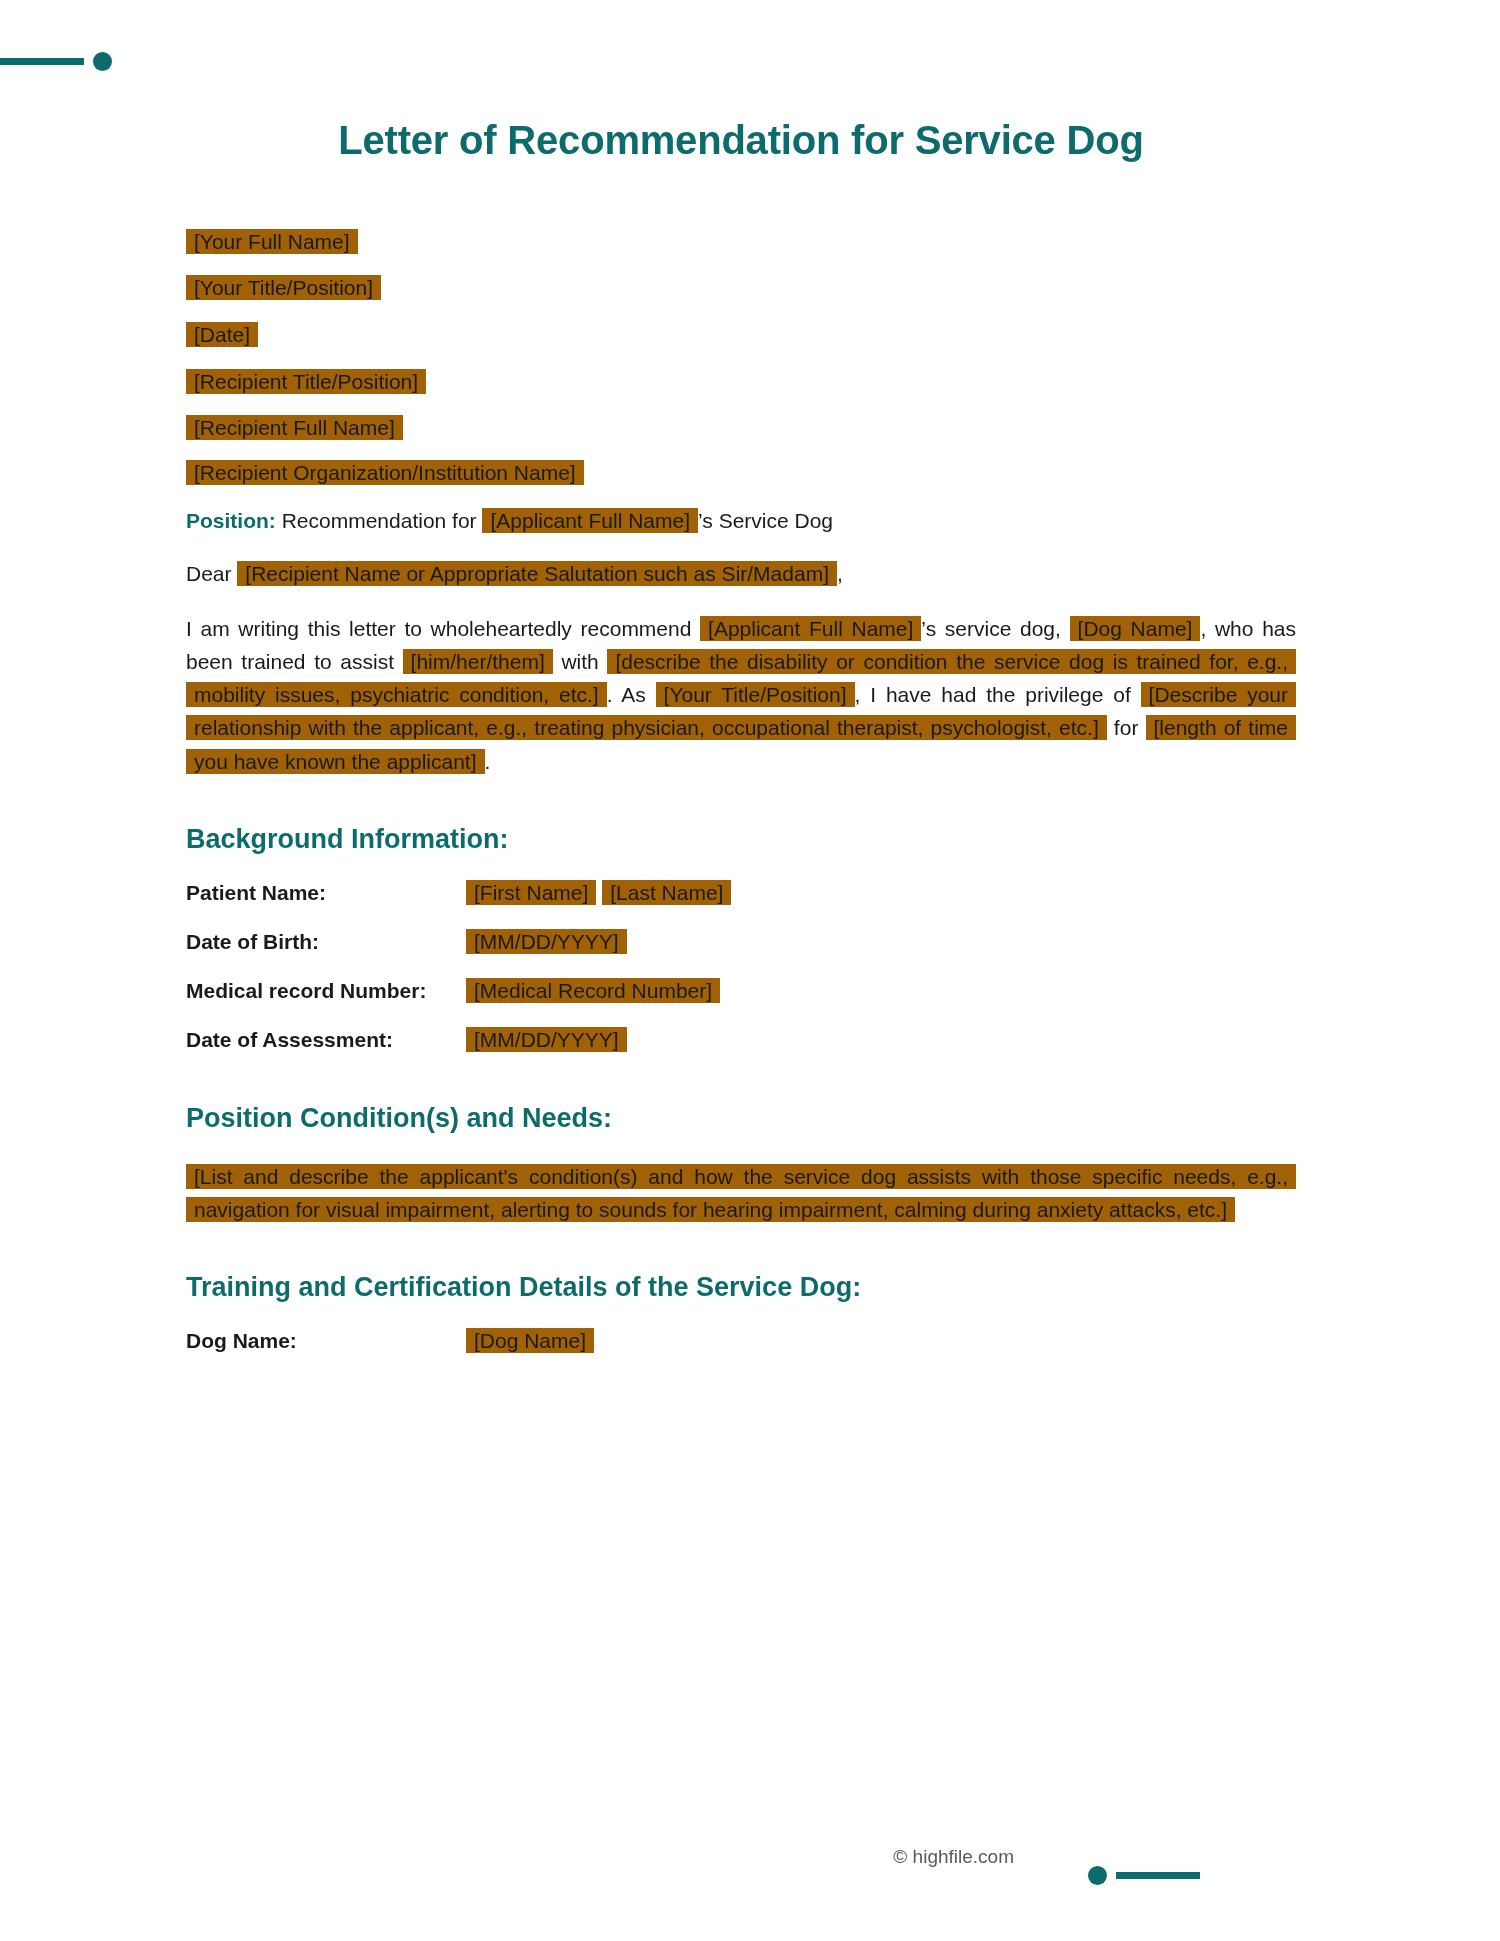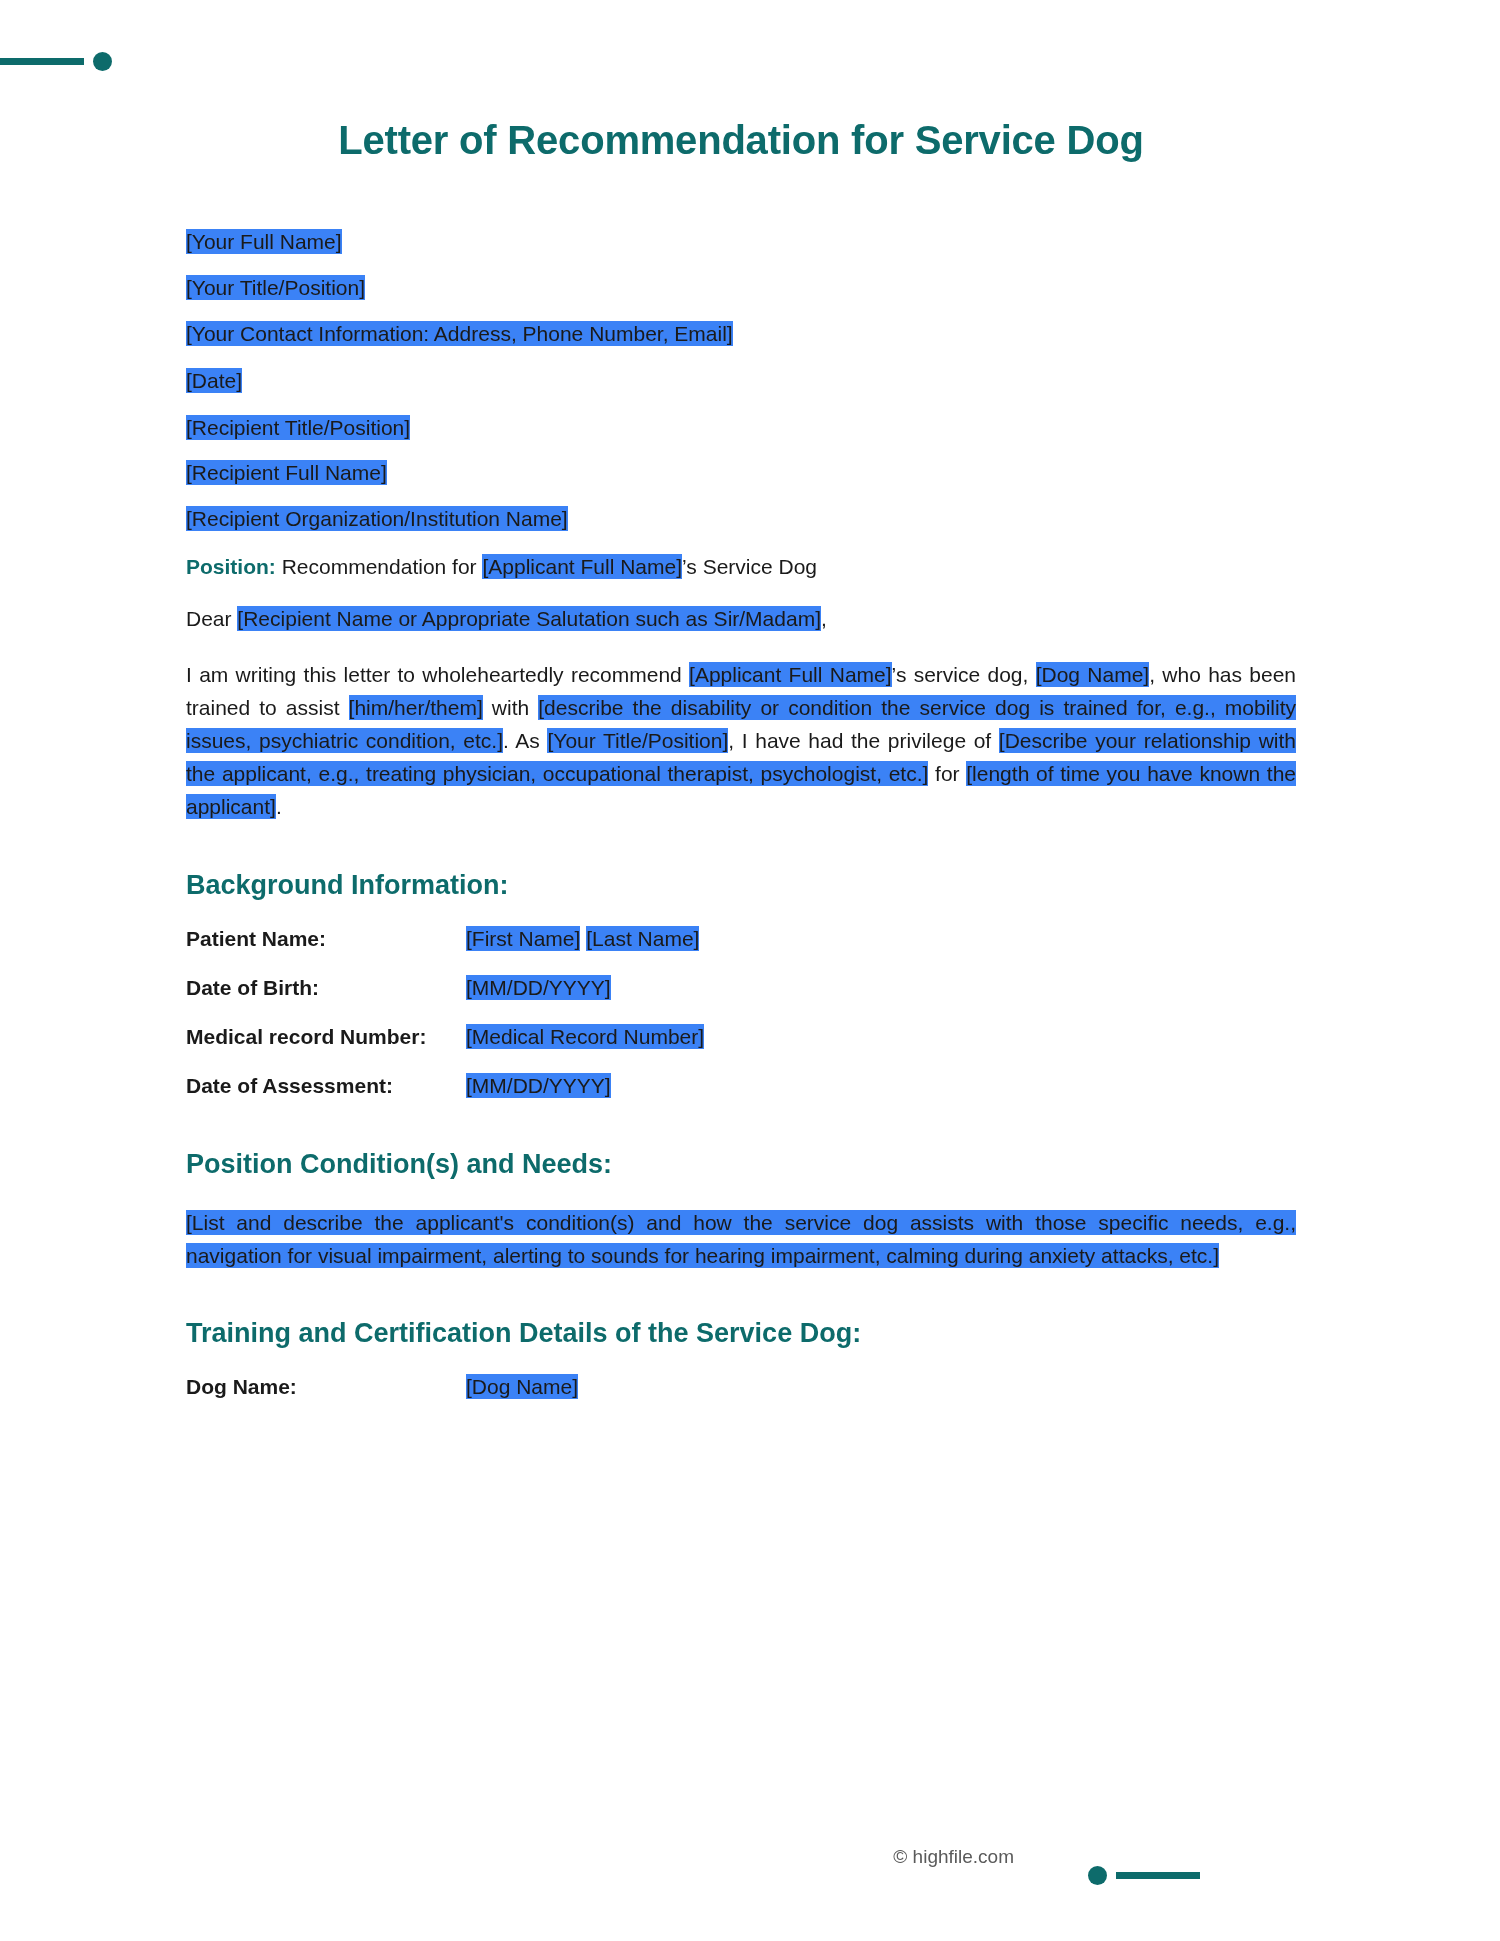--- a/index.html
+++ b/index.html
@@ -79,23 +79,23 @@
     font-weight: bold;
     color: #0d6b6b;
     text-align: center;
     letter-spacing: -0.2px;
     font-stretch: condensed;
     margin-bottom: 66px;
   }
 
   
   .hl {
-    background: #3b82f6;
-    color: #1a1a1a;
-    padding: 1px 0;
+    background: #a16207;
+    color: #1a1a1a;
+    padding: 1px 8px;
     box-decoration-break: clone;
     margin-top: 12px;
     -webkit-box-decoration-break: clone;
   }
 
   .addr-line {
     font-size: 21px;
     color: #1a1a1a;
     line-height: 1.28;
     margin-bottom: 19px;
@@ -190,21 +190,20 @@
     <span class="bar"></span>
   </div>
 
   <div class="content">
 
     <div class="doc-title">Letter of Recommendation for Service Dog</div>
 
     <div>
       <div class="addr-line"><span class="hl">[Your Full Name]</span></div>
       <div class="addr-line"><span class="hl">[Your Title/Position]</span></div>
-      <div class="addr-line"><span class="hl">[Your Contact Information: Address, Phone Number, Email]</span></div>
     </div>
 
     <div class="block-gap"></div>
 
     <div>
       <div class="addr-line"><span class="hl">[Date]</span></div>
     </div>
 
     <div class="block-gap"></div>
 

